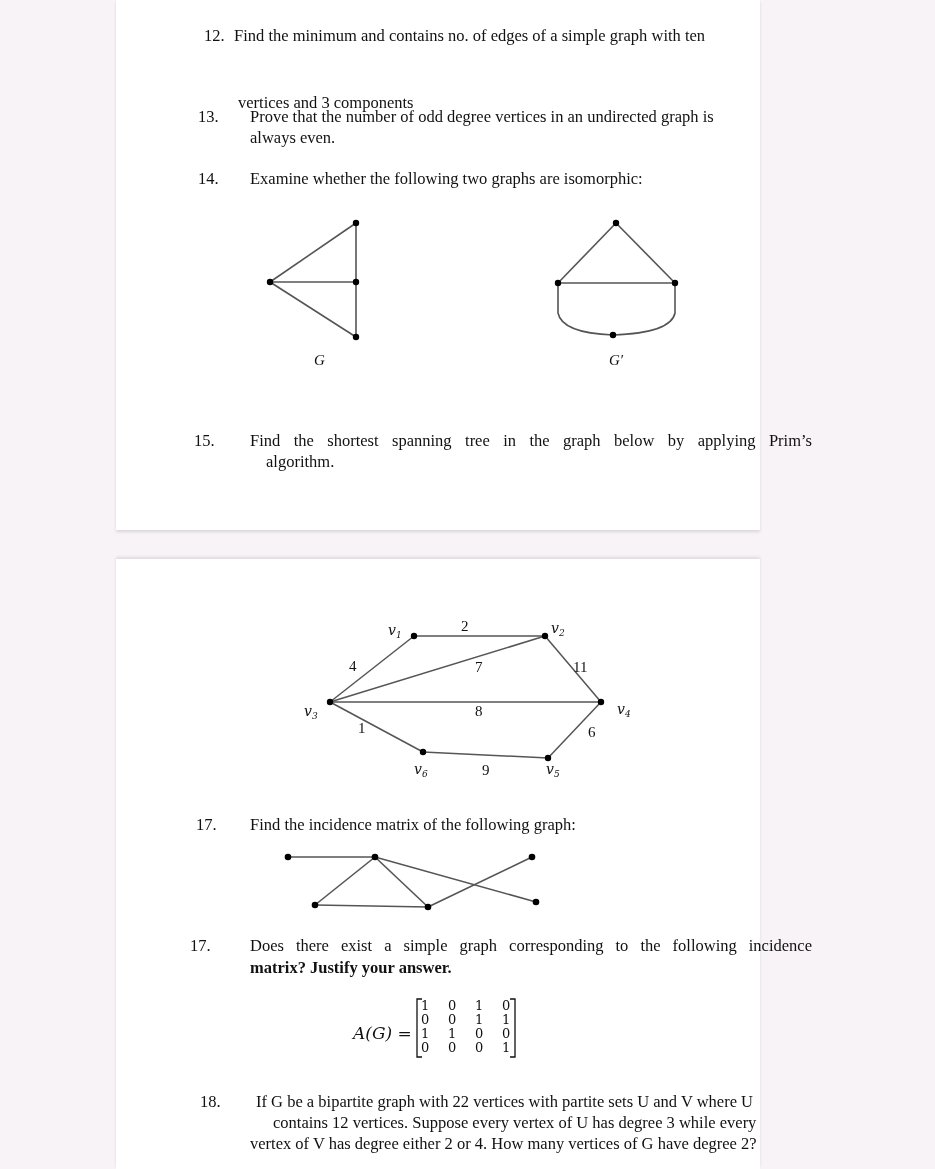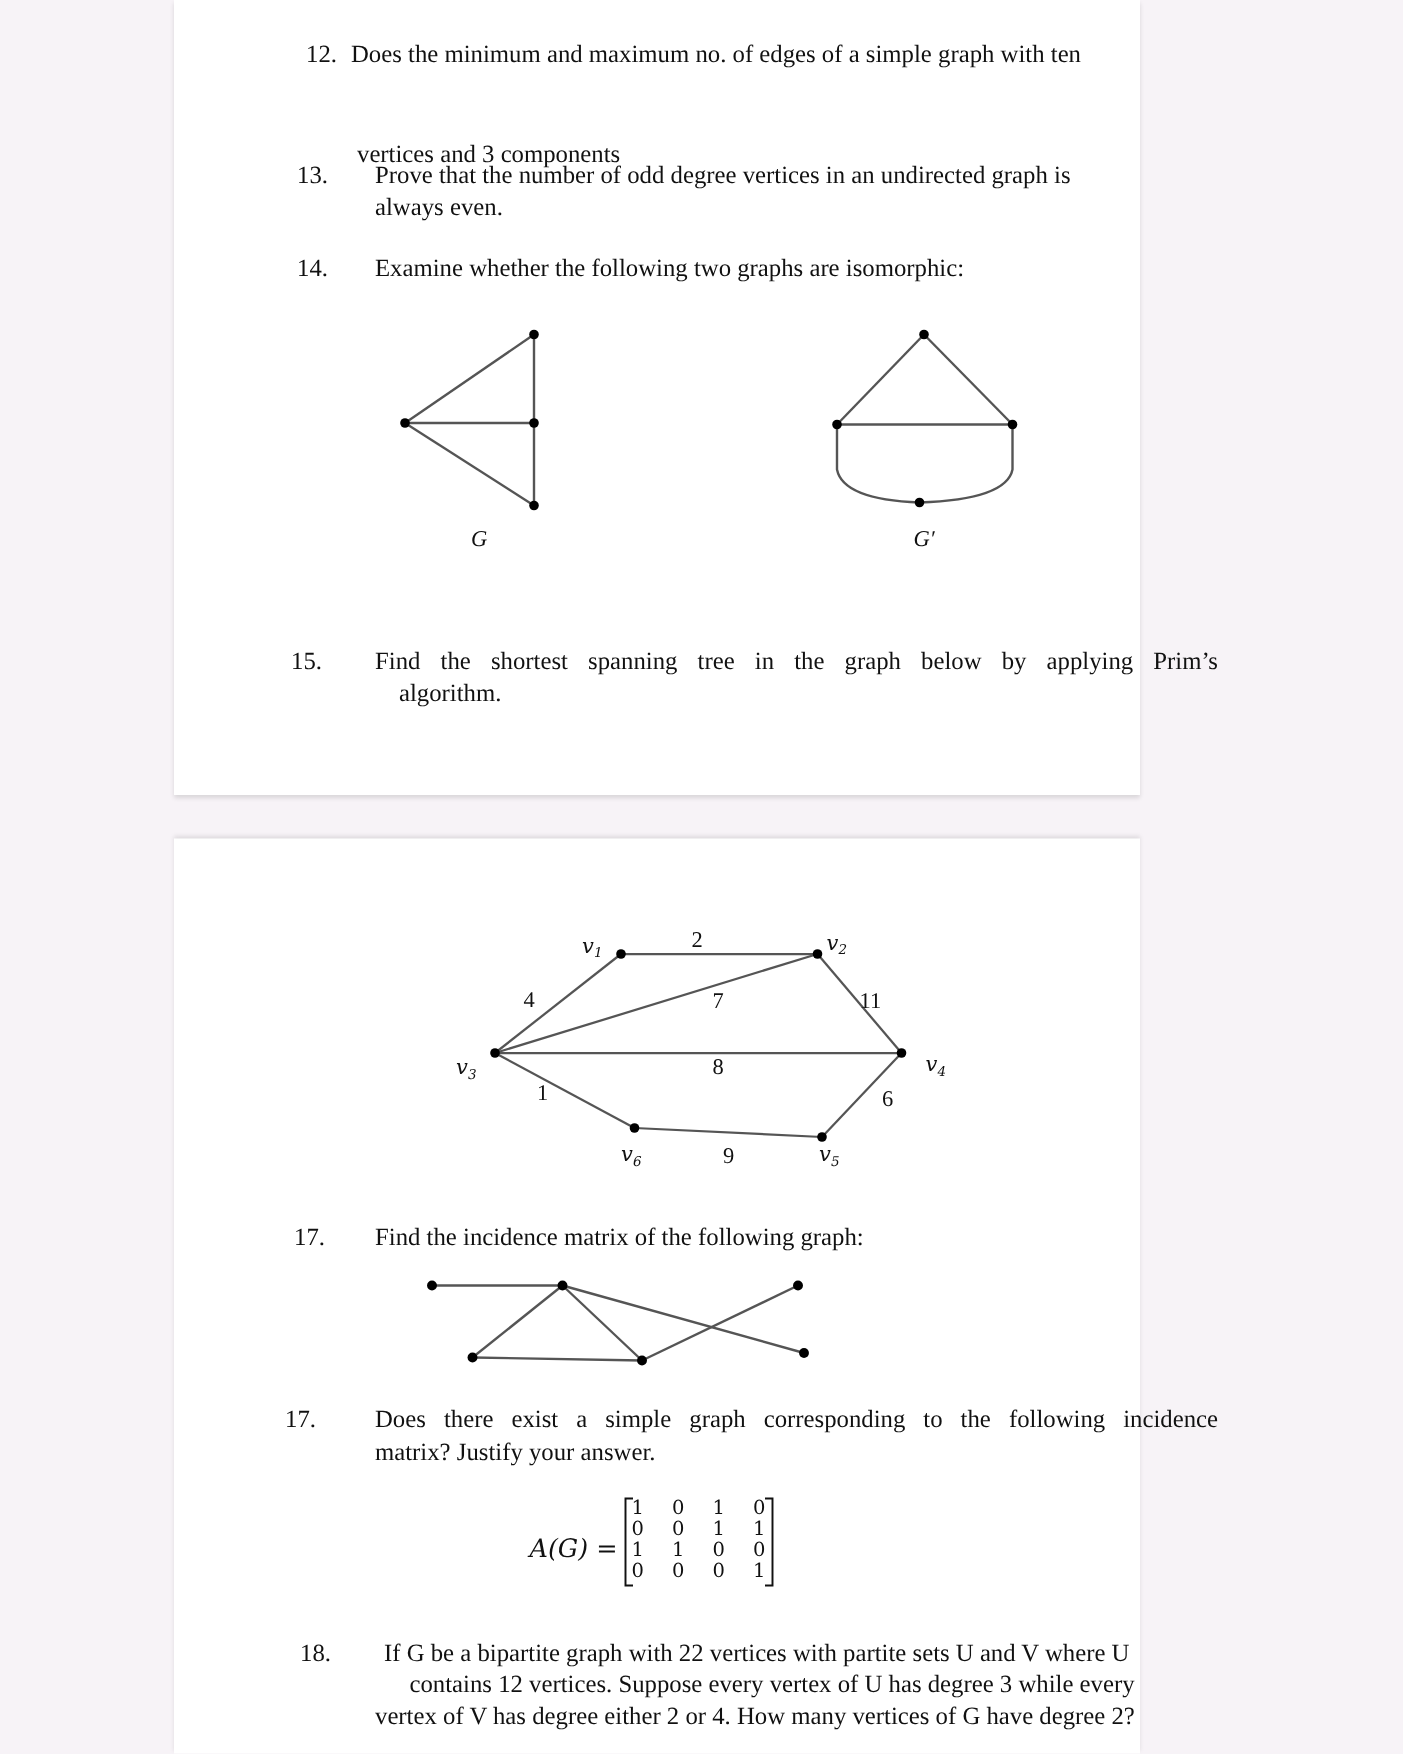--- a/index.html
+++ b/index.html
@@ -23,21 +23,21 @@
   .mrow { display: flex; height: 14px; line-height: 14px; }
   .mcell { width: 27px; text-align: left; }
 </style>
 </head>
 <body>
 
 <div class="page" id="page1">
 
   <div>
     <span class="num" style="left:88px;top:25px;">12.</span>
-    <span class="txt" style="left:118px;top:25px;">Does the minimum and maximum no. of edges of a simple graph with ten</span>
+    <span class="txt" style="left:118px;top:25px;">Find the minimum and contains no. of edges of a simple graph with ten</span>
     <span class="txt" style="left:122px;top:45px;margin-top:47px;">vertices and 3 components</span>
   </div>
 
   <div>
     <span class="num" style="left:82px;top:106px;">13.</span>
     <span class="txt" style="left:134px;top:106px;">Prove that the number of odd degree vertices in an undirected graph is</span>
     <span class="txt" style="left:134px;top:127px;">always even.</span>
   </div>
 
   <div>
@@ -141,21 +141,21 @@
       <circle cx="416" cy="298" r="3.3"></circle>
       <circle cx="199" cy="346" r="3.3"></circle>
       <circle cx="312" cy="348" r="3.3"></circle>
       <circle cx="420" cy="343" r="3.3"></circle>
     </g>
   </svg>
 
   <div>
     <span class="num" style="left:74px;top:376px;text-align:right;">17.</span>
     <span class="txt justify" style="left:134px;top:376px;width:562px;">Does there exist a simple graph corresponding to the following incidence</span>
-    <span class="txt" style="left:134px;top:398px;">matrix? Justify your answer.</span>
+    <span class="txt" style="left:134px;top:398px;font-weight:bold;">matrix? Justify your answer.</span>
   </div>
 
   <div>
     <span class="abs" style="left:237px;top:464px;font-family:'DejaVu Serif',serif;font-style:italic;font-size:17px;">A(G) =</span>
     <svg style="left:300px;top:438px;" width="120" height="62">
       <path d="M6 2 L1 2 L1 60 L6 60" stroke="#111" stroke-width="1.3" fill="none"></path>
       <path d="M94 2 L99 2 L99 60 L94 60" stroke="#111" stroke-width="1.3" fill="none"></path>
     </svg>
     <div class="matrix" style="left:305px;top:440px;">
       <div class="mrow">

